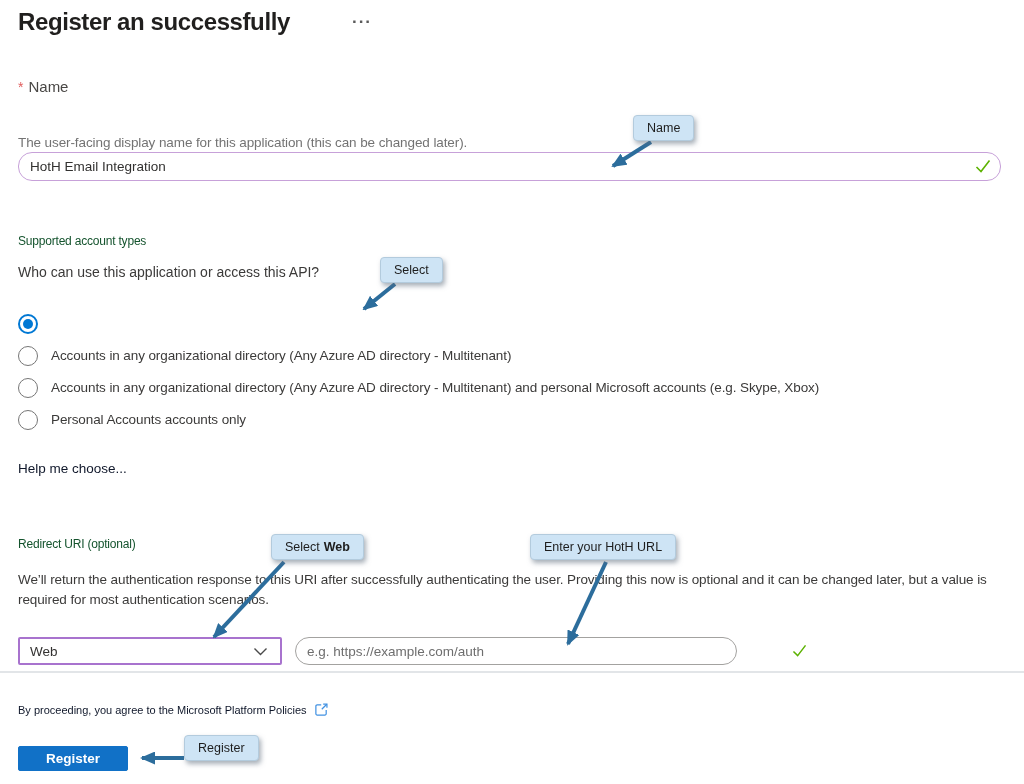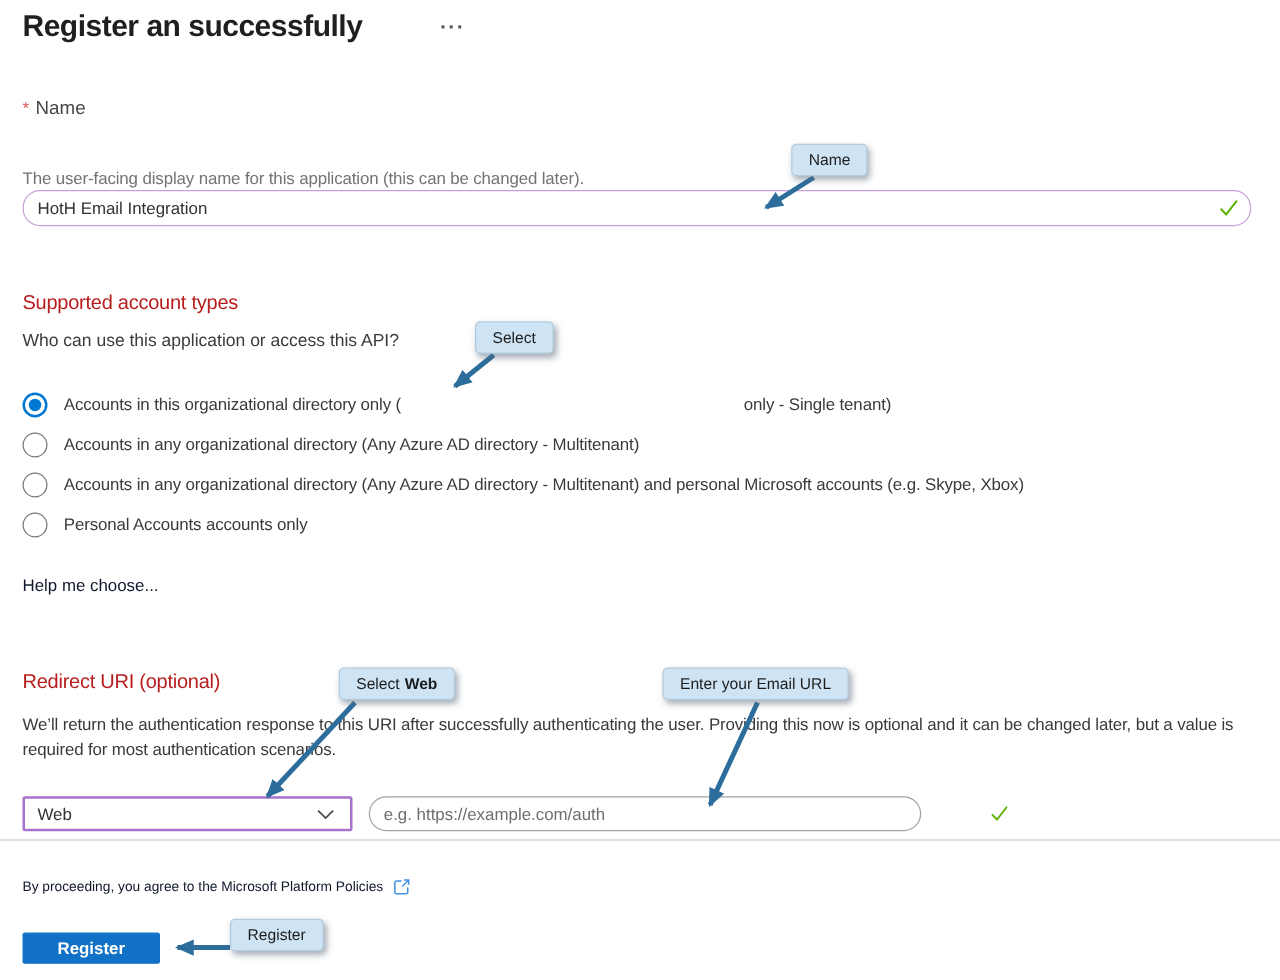--- a/index.html
+++ b/index.html
@@ -45,21 +45,21 @@
   }
   .uri-input {
     left: 295px; top: 637px; width: 442px; height: 28px;
     border: 1px solid #a3a2a0;
     border-radius: 2px;
     padding: 0 30px 0 11px;
   }
   .uri-input::placeholder, .app-name-input::placeholder { color: #6e6e6e; opacity: 1; }
 
   
-  .section-heading { font-size: 16px; font-weight: 400; color: #b91c1c; letter-spacing: -0.2px; }
+  .section-heading { font-size: 12px; font-weight: 400; color: #14532d; letter-spacing: -0.2px; }
   .heading-account { left: 18px; top: 234px; }
   .heading-redirect { left: 18px; top: 537px; }
   .question-text { left: 18px; top: 264px; font-size: 14px; }
 
   
   .radio-row { left: 18px; height: 21px; display: flex; align-items: center; cursor: pointer; }
   .radio-circle {
     width: 20px; height: 20px; border-radius: 50%;
     border: 1.5px solid #767676; background: #fff;
     flex: 0 0 auto; position: relative;
@@ -143,24 +143,20 @@
 <input class="abs text-field app-name-input" type="text" value="HotH Email Integration" style="">
 <svg class="abs check-icon check-name" width="16" height="14" viewBox="0 0 16 14">
   <polyline points="1.5,8 6,12.5 14.5,1.5" fill="none" stroke="#5cb200" stroke-width="1.6"></polyline>
 </svg>
 
 <div class="abs section-heading heading-account">Supported account types</div>
 <div class="abs question-text">Who can use this application or access this API?</div>
 
 <div class="abs radio-row" style="top:313px;">
   <span class="radio-circle selected"></span>
-  <span class="radio-label">
-    <span>Accounts in this organizational directory only (</span>
-    <span class="option1-suffix">only - Single tenant)</span>
-  </span>
 </div>
 <div class="abs radio-row" style="top:345px;">
   <span class="radio-circle"></span>
   <span class="radio-label">Accounts in any organizational directory (Any Azure AD directory - Multitenant)</span>
 </div>
 <div class="abs radio-row" style="top:377px;">
   <span class="radio-circle"></span>
   <span class="radio-label">Accounts in any organizational directory (Any Azure AD directory - Multitenant) and personal Microsoft accounts (e.g. Skype, Xbox)</span>
 </div>
 <div class="abs radio-row" style="top:409px;">
@@ -213,17 +209,17 @@
 <div class="callout co-name">
   <span>Name</span>
 </div>
 <div class="callout co-select">
   <span>Select</span>
 </div>
 <div class="callout co-select-web">
   <span>Select</span><b>Web</b>
 </div>
 <div class="callout co-enter-url">
-  <span>Enter your Email URL</span>
+  <span>Enter your HotH URL</span>
 </div>
 <div class="callout co-register">
   <span>Register</span>
 </div>
 
 </body></html>

